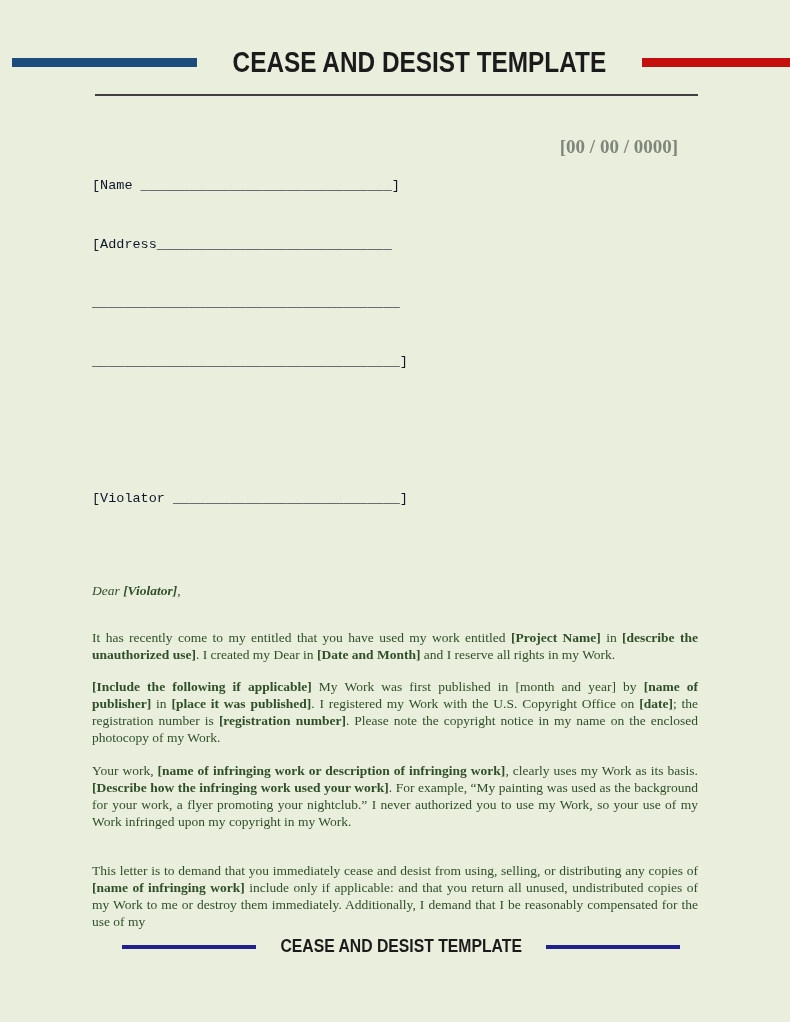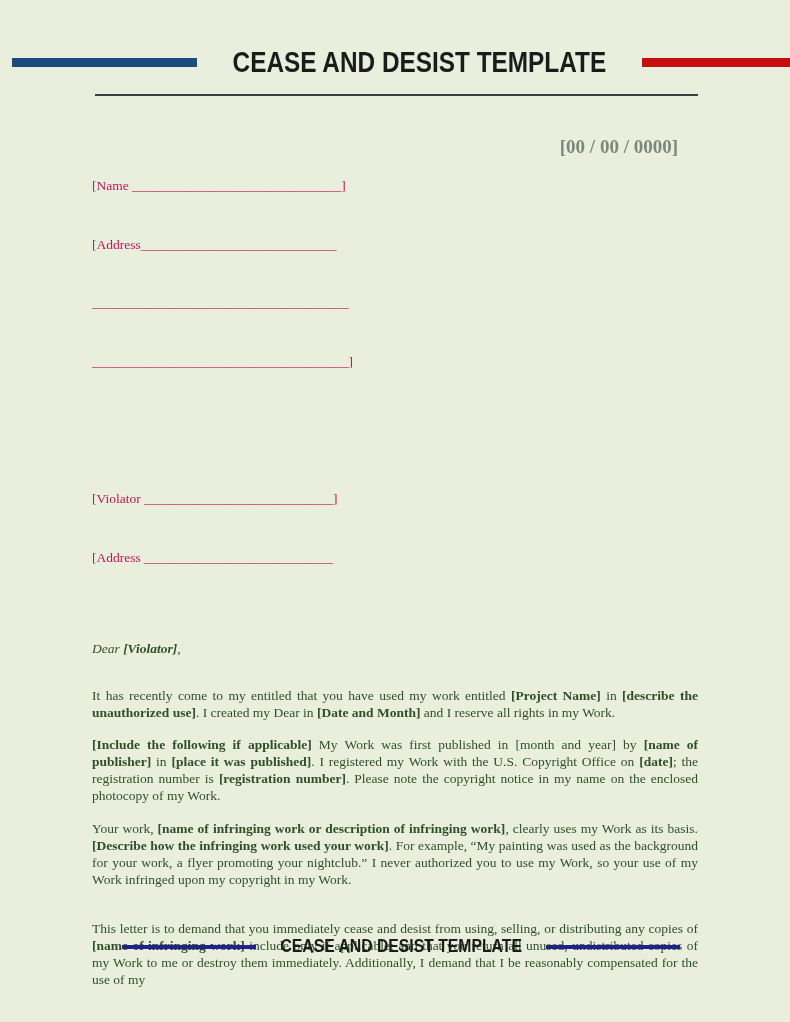--- a/index.html
+++ b/index.html
@@ -29,21 +29,21 @@
   }
   .header-rule{
     position:absolute;top:94px;left:95px;width:603px;height:2px;
     background:#3f3f3f;
   }
   
   .content{
     position:absolute;top:96px;left:92px;width:606px;
     font-size:13.5px;line-height:17px;
   }
-  .muted{color:#be185d;}
+  .muted{color:#0f172a;font-family:Liberation Mono, monospace;}
   .addr-block{line-height:19.5px;white-space:pre;}
   .sender-row{display:flex;justify-content:space-between;align-items:flex-start;}
   .date-field{
     color:#7d877a;font-weight:700;font-size:19px;line-height:19.5px;
     margin-right:20px;white-space:nowrap;
   }
   .mt-sender{margin-top:41px;}
   .mt-violator{margin-top:40px;}
   .mt-salutation{margin-top:34px;font-style:italic;}
   .para{text-align:justify;}
@@ -84,21 +84,20 @@
         <div>[Name _______________________________]</div>
         <div>[Address_____________________________</div>
         <div>______________________________________</div>
         <div>______________________________________]</div>
       </div>
       <div class="date-field">[00 / 00 / 0000]</div>
     </div>
 
     <div class="addr-block muted mt-violator">
       <div>[Violator ____________________________]</div>
-      <div>[Address ____________________________</div>
     </div>
 
     <div class="mt-salutation"><span>Dear </span><span class="b">[Violator]</span><span>,</span></div>
 
     <div class="para mt-p1"><span>It has recently come to my entitled that you have used my work entitled </span><span class="b">[Project Name]</span><span> in </span><span class="b">[describe the unauthorized use]</span><span>.  I created my Dear in </span><span class="b">[Date and Month]</span><span> and I reserve all rights in my Work.</span></div>
 
     <div class="para mt-p2"><span class="b">[Include the following if applicable]</span><span> My Work was first published in [month and year] by </span><span class="b">[name of publisher]</span><span> in </span><span class="b">[place it was published]</span><span>. I registered my Work with the U.S. Copyright Office on </span><span class="b">[date]</span><span>; the registration number is </span><span class="b">[registration number]</span><span>. Please note the copyright notice in my name on the enclosed photocopy of my Work.</span></div>
 
     <div class="para mt-p3"><span>Your work, </span><span class="b">[name of infringing work or description of infringing work]</span><span>, clearly uses my Work as its basis. </span><span class="b">[Describe how the infringing work used your work]</span><span>.  For example, “My painting was used as the background for your work, a flyer promoting your nightclub.”  I never authorized you to use my Work, so your use of my Work infringed upon my copyright in my Work.</span></div>
 

